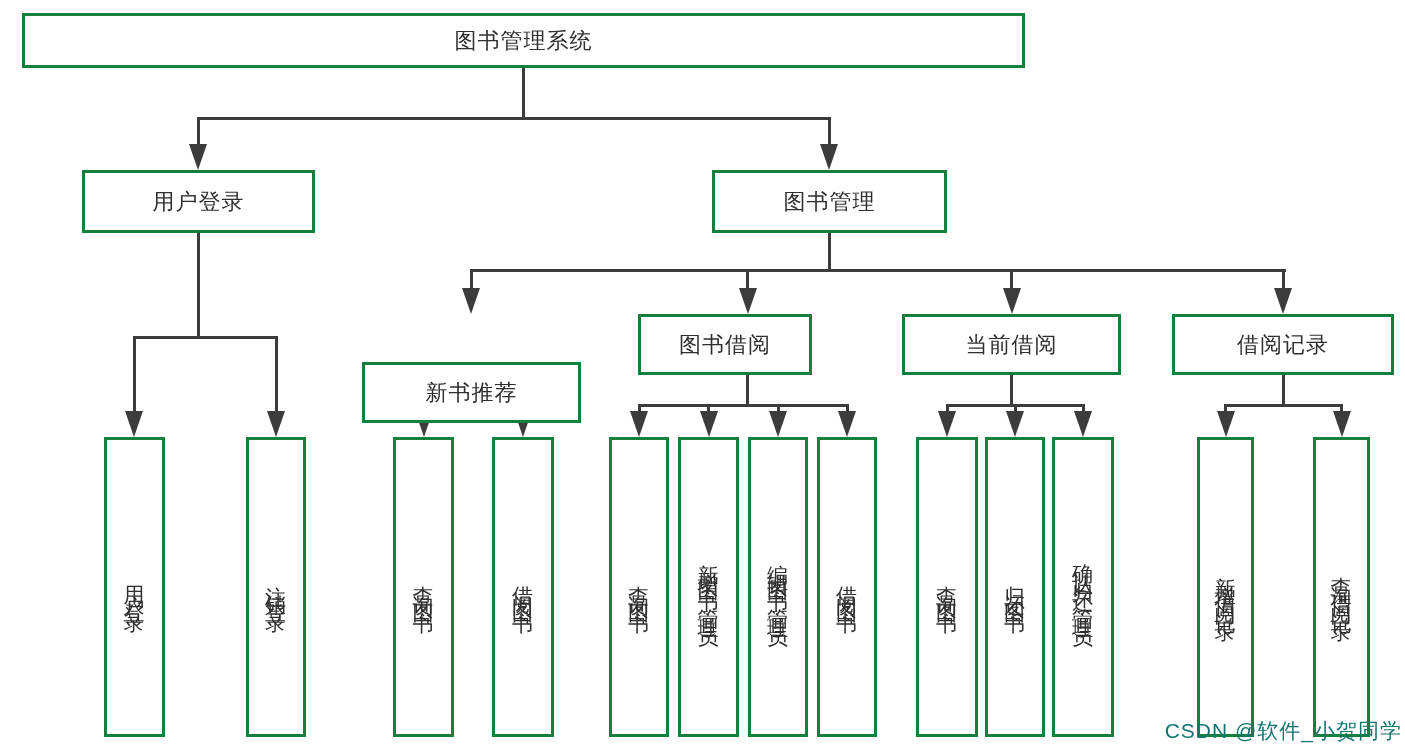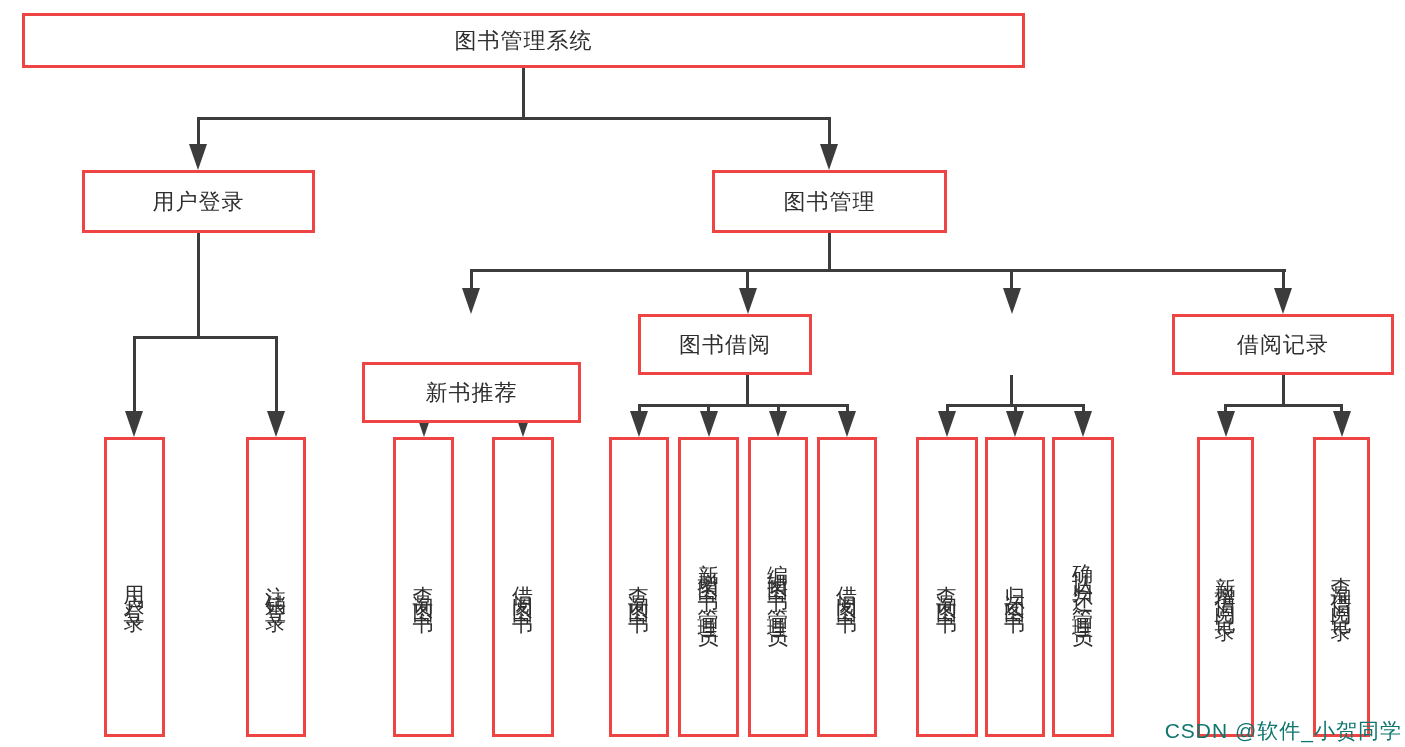--- a/index.html
+++ b/index.html
@@ -2,21 +2,21 @@
 <html><head>
 <meta charset="utf-8">
 <style>
   html,body{margin:0;padding:0;background:#fff;}
   .canvas{
     position:relative;width:1405px;height:747px;background:#ffffff;overflow:hidden;
     font-family:"Liberation Sans","DejaVu Sans",sans-serif;color:#2e2e2e;
   }
   .node{
     position:absolute;box-sizing:border-box;background:#ffffff;
-    border:3px solid #ef4444;display:flex;align-items:center;justify-content:center;
+    border:3px solid #15803d;display:flex;align-items:center;justify-content:center;
     font-size:22px;letter-spacing:1px;white-space:nowrap;
   }
   .leaf{font-size:21px;}
   .leaf span{
     writing-mode:vertical-rl;text-orientation:mixed;letter-spacing:9px;line-height:1;
     display:block;
   }
   .hl,.vl{position:absolute;background:#3c3c3c;}
   .hl{height:3px;}
   .vl{width:3px;}
@@ -104,20 +104,23 @@
   <div class="node" style="left:712px;top:170px;width:235px;height:63px;">
     <span>图书管理</span>
   </div>
 
   <div class="node" style="left:362px;top:314px;width:219px;height:61px;margin-top:48px;">
     <span>新书推荐</span>
   </div>
   <div class="node" style="left:638px;top:314px;width:174px;height:61px;">
     <span>图书借阅</span>
   </div>
+  <div class="node" style="left:902px;top:314px;width:219px;height:61px;">
+    <span>当前借阅</span>
+  </div>
   <div class="node" style="left:1172px;top:314px;width:222px;height:61px;">
     <span>借阅记录</span>
   </div>
 
   <div class="node leaf" style="left:104px;top:437px;width:61px;height:300px;">
     <span>用户登录</span>
   </div>
   <div class="node leaf" style="left:246px;top:437px;width:60px;height:300px;">
     <span>注销登录</span>
   </div>

